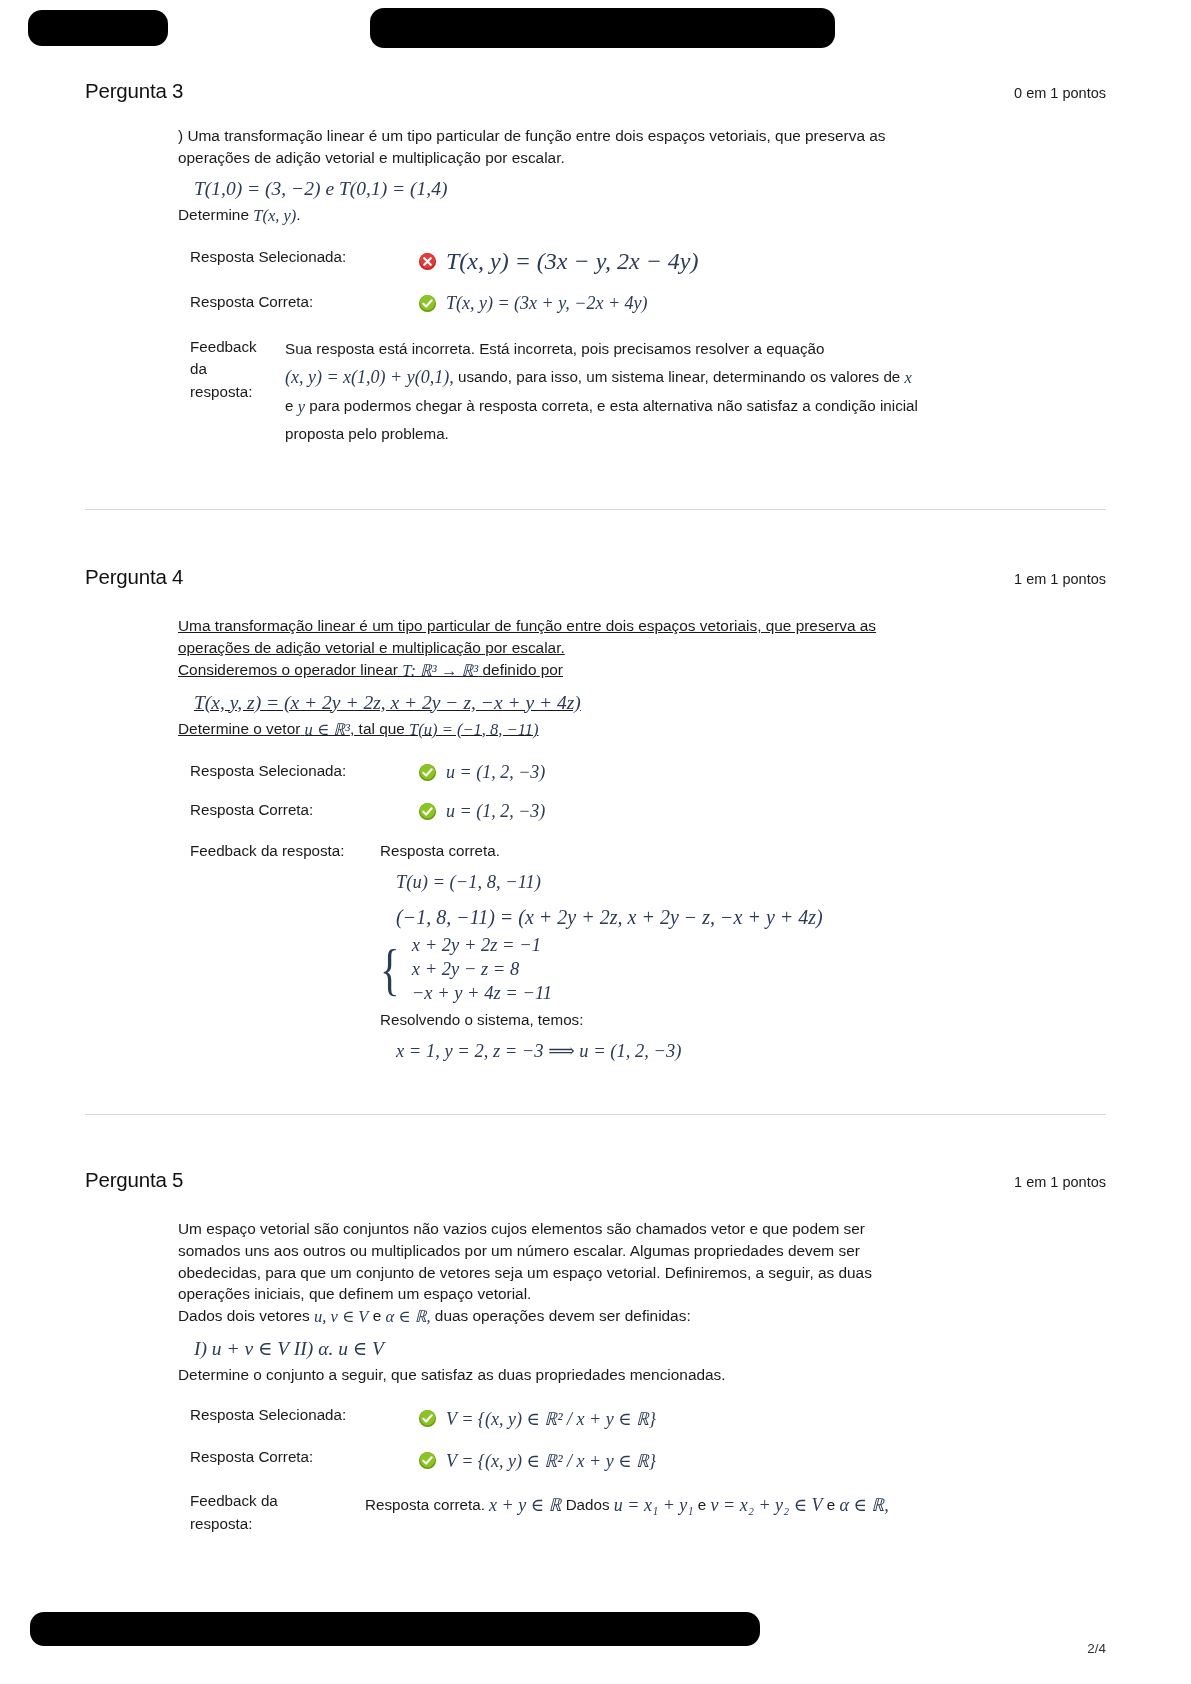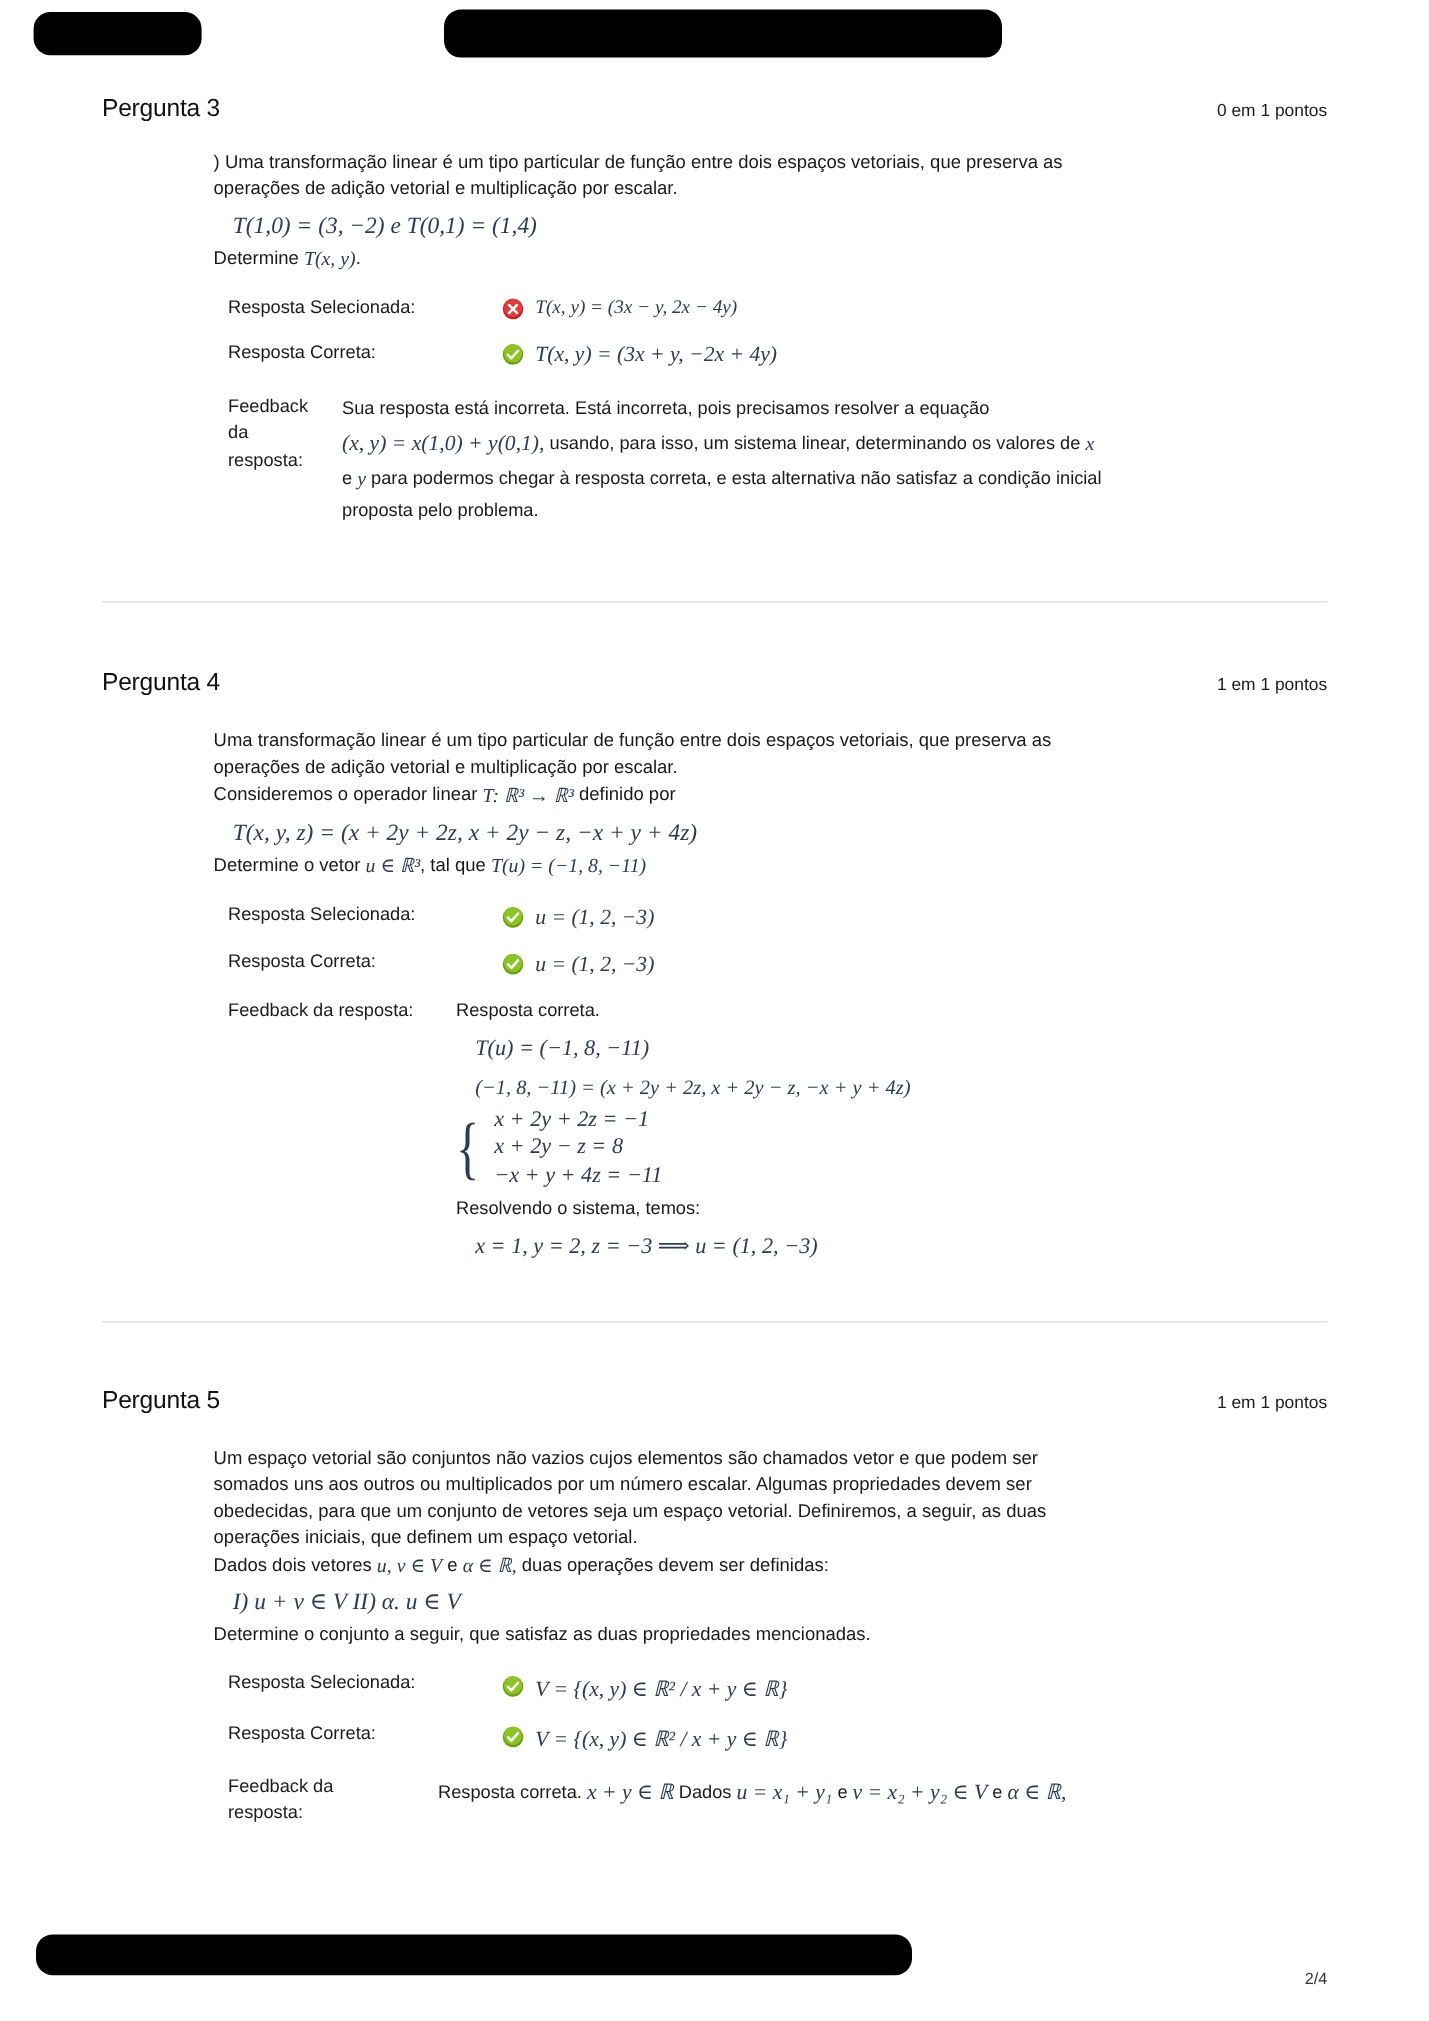--- a/index.html
+++ b/index.html
@@ -175,21 +175,21 @@
       <div class="answer-row">
         <span class="answer-label" style="width:192px;">Resposta Selecionada:</span>
         <span class="answer-value">
           <span class="status-icon">
             <svg viewBox="0 0 20 20" aria-hidden="true">
               <circle cx="10" cy="10" r="9" fill="#cc1f1f"></circle>
               <circle cx="10" cy="9" r="8" fill="#e23b3b"></circle>
               <path d="M6.6 6.6 L13.4 13.4 M13.4 6.6 L6.6 13.4" stroke="#ffffff" stroke-width="2.3" stroke-linecap="round"></path>
             </svg>
           </span>
-          <span class="math math-inline" style="font-size:16px;">T(x, y) = (3x − y, 2x − 4y)</span>
+          <span class="math math-inline" style="font-size:24px;">T(x, y) = (3x − y, 2x − 4y)</span>
         </span>
       </div>
 
       <div class="answer-row">
         <span class="answer-label" style="width:192px;">Resposta Correta:</span>
         <span class="answer-value">
           <span class="status-icon">
             <svg viewBox="0 0 20 20" aria-hidden="true">
               <circle cx="10" cy="10" r="9" fill="#6a9c0f"></circle>
               <circle cx="10" cy="9" r="8" fill="#8cc424"></circle>
@@ -225,21 +225,21 @@
   </section>
 
   <hr class="divider" style="margin-top:62px;">
 
   <section class="question-block" style="margin-top:44px;">
     <div class="q-header">
       <div class="q-title">Pergunta 4</div>
       <div class="q-points">1 em 1 pontos</div>
     </div>
 
-    <div class="q-body" style="margin-top:26px;">
+    <div class="q-body" style="margin-top:26px;text-decoration:underline;">
       <p>Uma transformação linear é um tipo particular de função entre dois espaços vetoriais, que preserva as</p>
       <p>operações de adição vetorial e multiplicação por escalar.</p>
       <p>
         <span>Consideremos o operador linear</span>
         <span class="math math-inline">T: ℝ³ → ℝ³</span>
         <span>definido por</span>
       </p>
       <span class="math math-display">T(x, y, z) = (x + 2y + 2z, x + 2y − z, −x + y + 4z)</span>
       <p>
         <span>Determine o vetor</span>
@@ -276,21 +276,21 @@
           <span class="math math-inline" style="font-size:18px;">u = (1, 2, −3)</span>
         </span>
       </div>
     </div>
 
     <div class="feedback-row" style="margin-top:18px;">
       <div class="feedback-label" style="width:190px;">Feedback da resposta:</div>
       <div class="feedback-body" style="line-height:1.5;">
         <p>Resposta correta.</p>
         <span class="math math-display" style="font-size:18.5px;">T(u) = (−1, 8, −11)</span>
-        <span class="math math-display" style="font-size:17px;">(−1, 8, −11) = (x + 2y + 2z, x + 2y − z, −x + y + 4z)</span>
+        <span class="math math-display" style="font-size:20px;">(−1, 8, −11) = (x + 2y + 2z, x + 2y − z, −x + y + 4z)</span>
         <div class="system">
           <span class="brace">{</span>
           <div class="system-lines">
             <span class="math math-display">x + 2y + 2z = −1</span>
             <span class="math math-display">x + 2y − z = 8</span>
             <span class="math math-display">−x + y + 4z = −11</span>
           </div>
         </div>
         <p style="margin-top:4px;">Resolvendo o sistema, temos:</p>
         <span class="math math-display" style="font-size:18.5px;">x = 1, y = 2, z = −3  ⟹  u = (1, 2, −3)</span>

